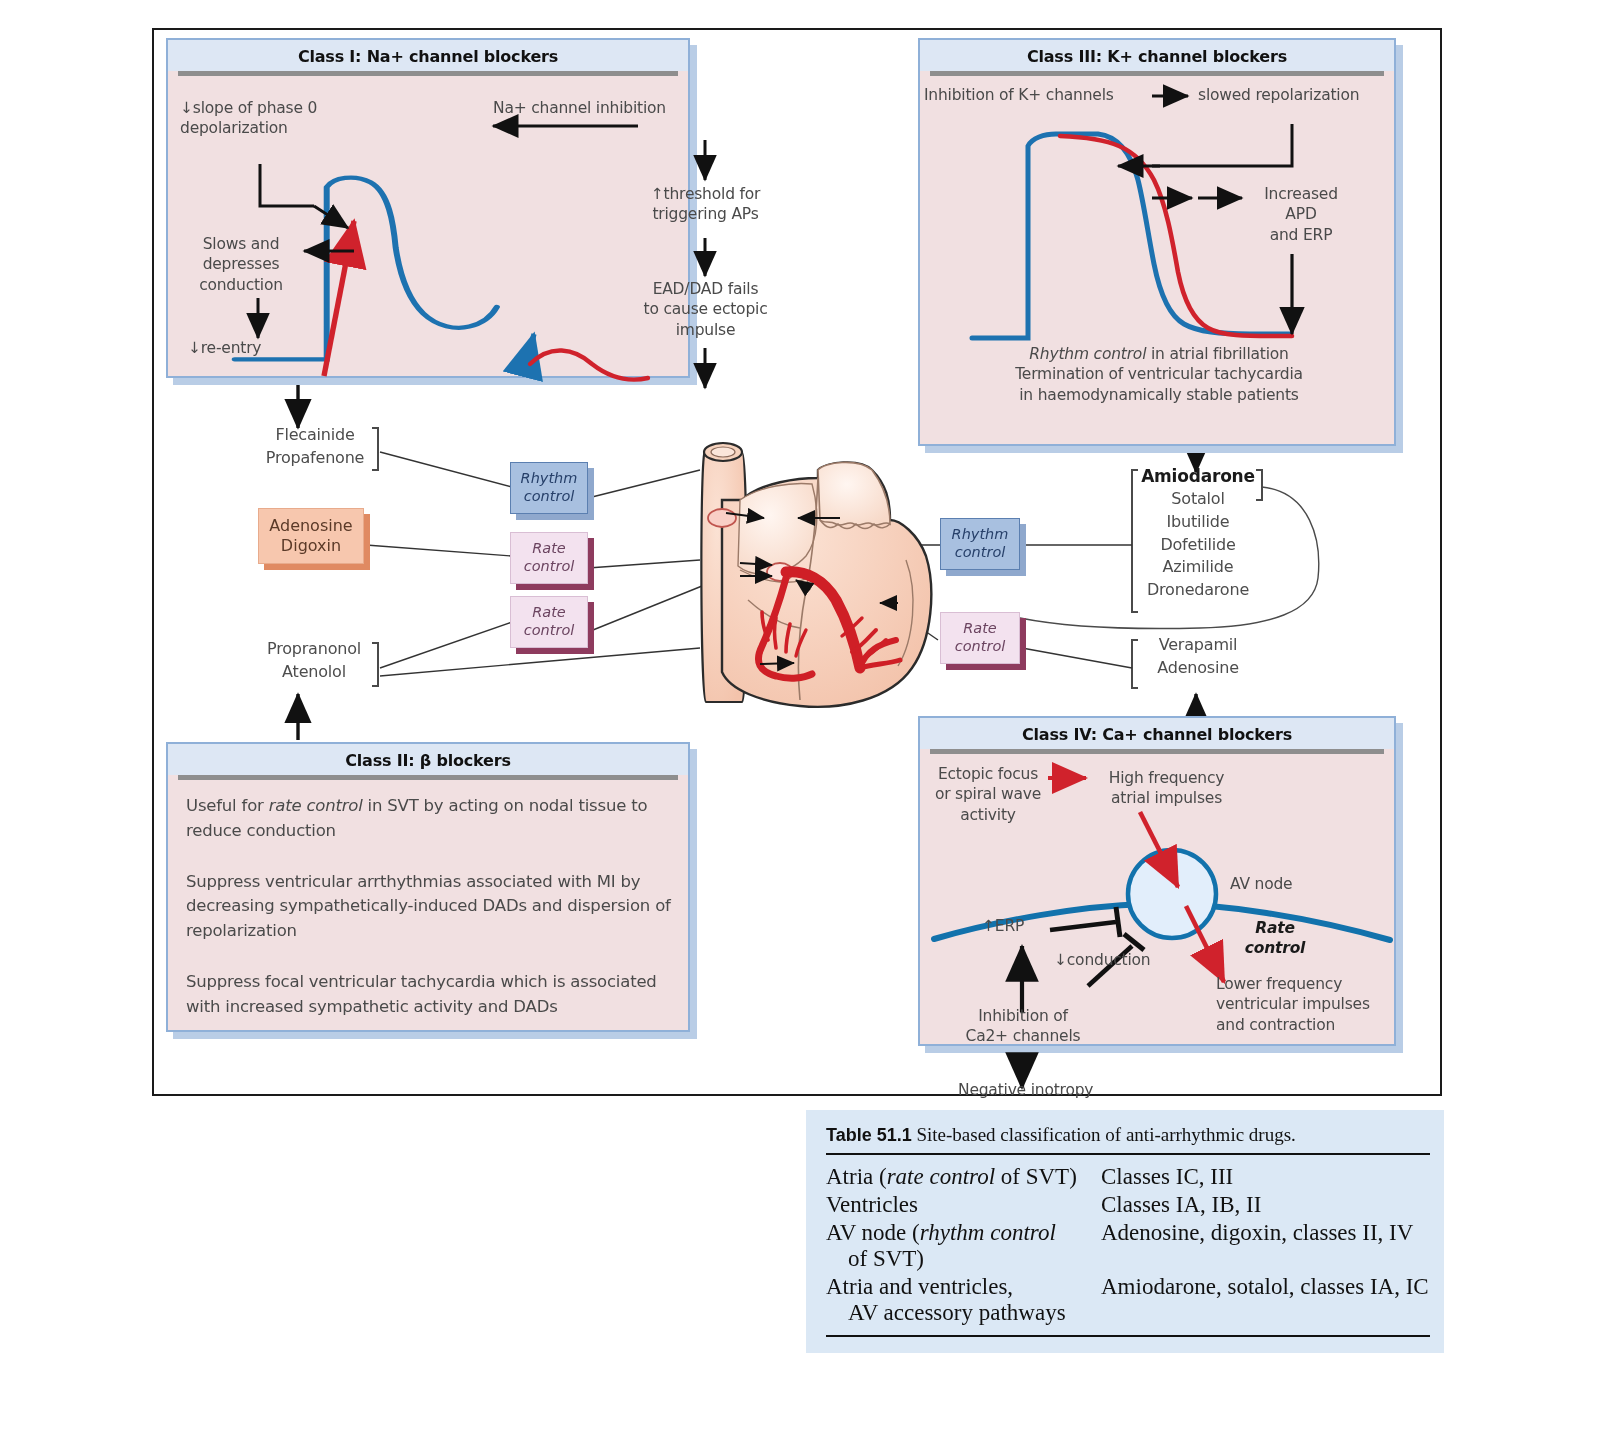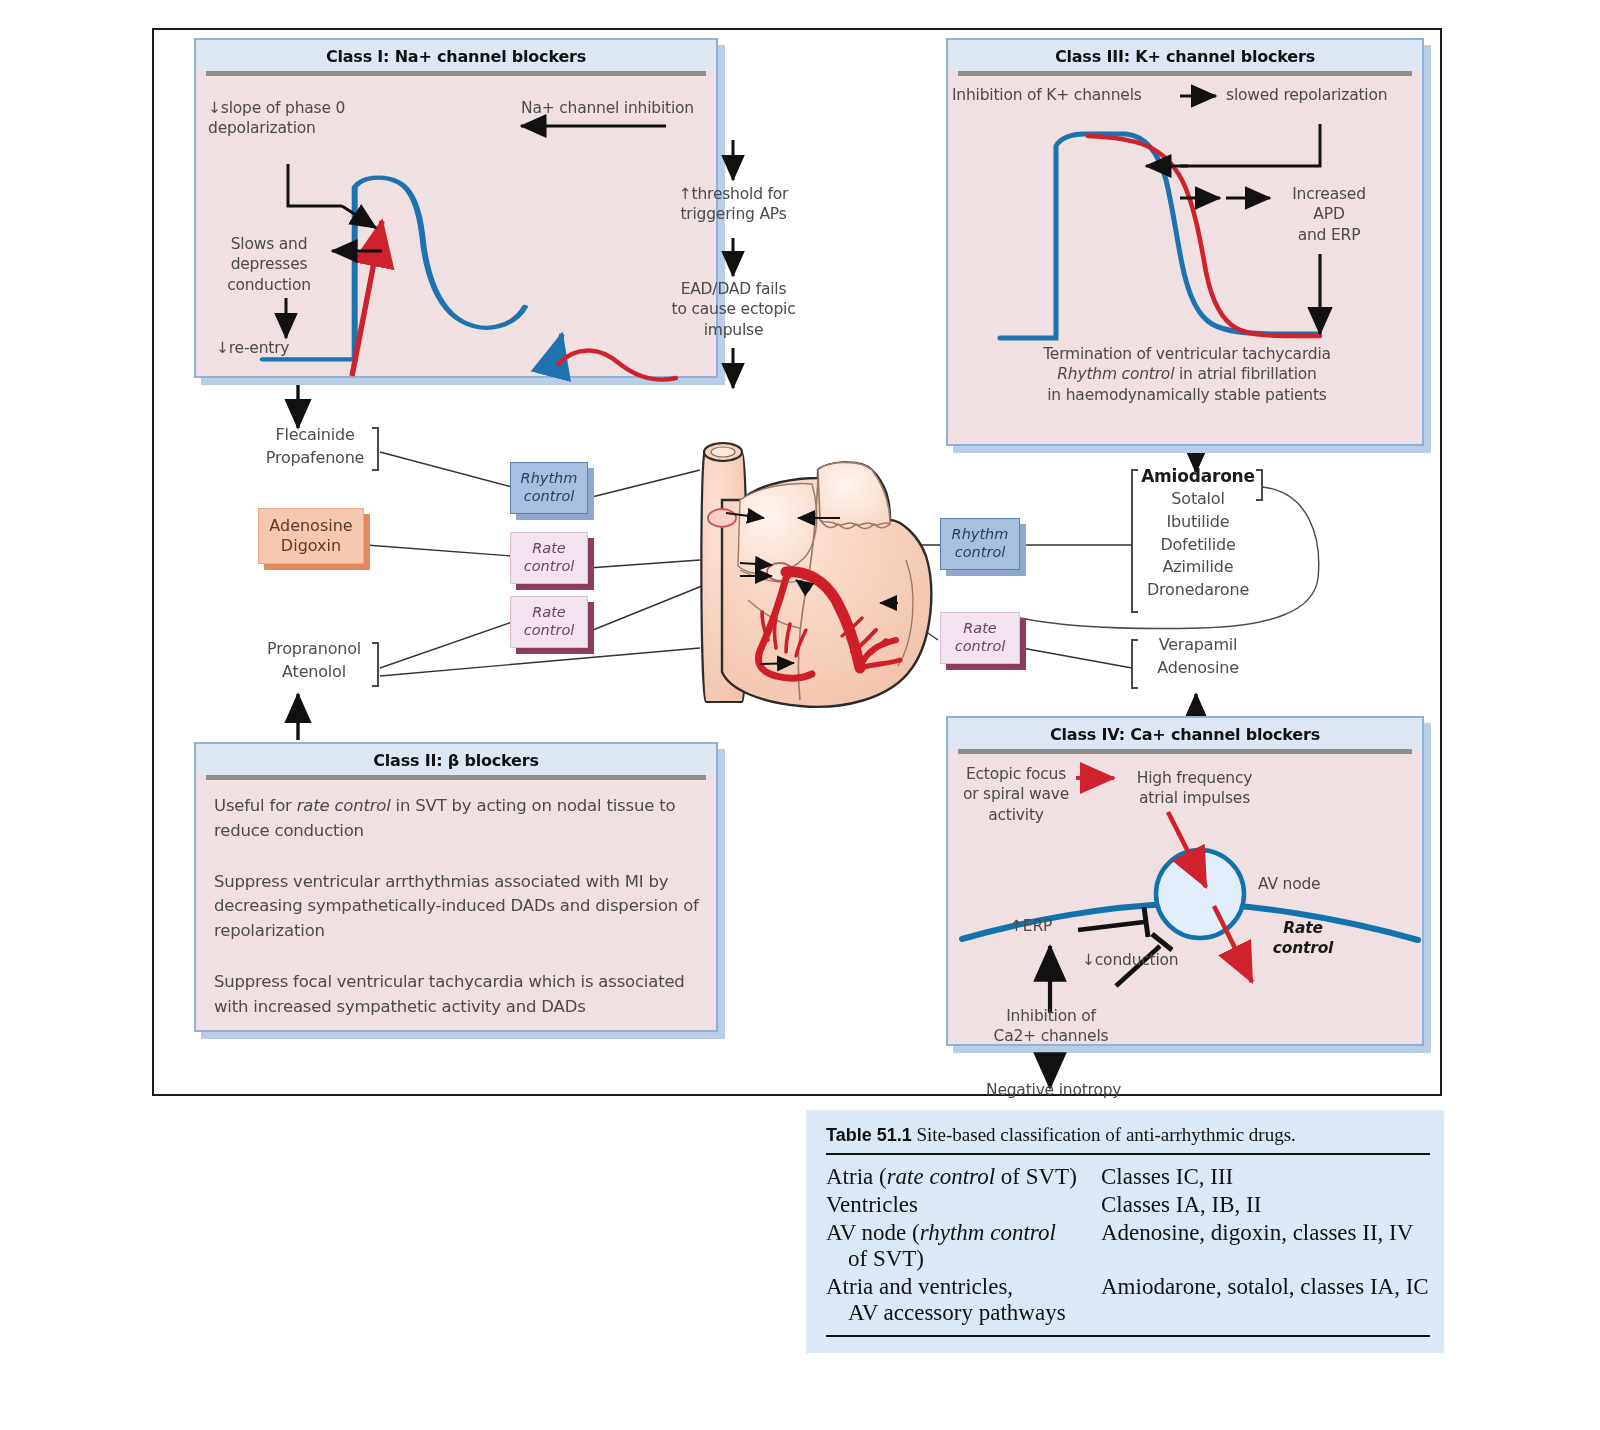--- a/index.html
+++ b/index.html
@@ -7,21 +7,21 @@
        font-family:"Liberation Sans",sans-serif;overflow:hidden;}
 
   .abs{position:absolute;}
 
   
   #outer-frame{left:152px;top:28px;width:1290px;height:1068px;
                border:2px solid #1a1a1a;background:#ffffff;box-sizing:border-box;}
 
   
   .panel{box-sizing:border-box;border:2px solid #8fb0d8;
-         box-shadow:7px 7px 0 0 #b9cde6;background:#f1e0e1;margin-left:28px;}
+         box-shadow:7px 7px 0 0 #b9cde6;background:#f1e0e1;}
   .panel .phead{background:#dde7f4;text-align:center;
                 font-size:16px;color:#111;padding:7px 0 5px 0;
                 font-family:"DejaVu Sans",sans-serif;font-weight:600;
                 letter-spacing:-0.2px;}
   .panel .prule{height:5px;background:#8e8e8e;margin:0 10px 0 10px;}
   .panel .pbody{position:relative;width:100%;height:calc(100% - 36px);}
 
   #panel-class1{left:166px;top:38px;width:524px;height:340px;}
   #panel-class3{left:918px;top:38px;width:478px;height:408px;}
   #panel-class2{left:166px;top:742px;width:524px;height:290px;}
@@ -259,24 +259,24 @@
       <line x1="232" y1="20" x2="268" y2="20" stroke="#111" stroke-width="3" marker-end="url(#ah-blk)"></line>
     </svg>
 
     <div class="tb hw" style="left:4px;top:9px;width:220px;">Inhibition of K+ channels</div>
     <div class="tb hw" style="left:278px;top:9px;width:200px;">slowed repolarization</div>
     <div class="tb hw ctr" style="left:316px;top:108px;width:130px;white-space:pre-line;">Increased
 APD
 and ERP</div>
 
     <div class="tb hw ctr" style="left:12px;top:268px;width:454px;">
-      <div>Termination of ventricular tachycardia</div>
       <div>
         <i>Rhythm control</i><span> in atrial fibrillation</span>
       </div>
+      <div>Termination of ventricular tachycardia</div>
       <div>in haemodynamically stable patients</div>
     </div>
   </div>
 </div>
 
 <div class="abs panel" id="panel-class2">
   <div class="phead">Class II: β blockers</div>
   <div class="prule"></div>
   <div class="pbody">
     <div id="class2-text" class="hw" style="font-size:16.5px;line-height:1.5;">
@@ -320,20 +320,23 @@
     <div class="tb hw ctr" style="left:164px;top:14px;width:165px;white-space:pre-line;">High frequency
 atrial impulses</div>
     <div class="tb hw" style="left:310px;top:120px;width:110px;">AV node</div>
     <div class="tb hw hw-dark ctr" style="left:300px;top:164px;width:110px;white-space:pre-line;font-style:italic;font-weight:700;color:#1a1a1a;">Rate
 control</div>
     <div class="tb hw" style="left:62px;top:162px;width:70px;">↑ERP</div>
     <div class="tb hw" style="left:134px;top:196px;width:140px;">↓conduction</div>
     <div class="tb hw ctr" style="left:38px;top:252px;width:130px;white-space:pre-line;">Inhibition of
 Ca2+ channels</div>
     <div class="tb hw" style="left:38px;top:326px;width:200px;">Negative inotropy</div>
+    <div class="tb hw" style="left:296px;top:220px;width:180px;white-space:pre-line;">Lower frequency
+ventricular impulses
+and contraction</div>
   </div>
 </div>
 
 <div class="abs druglist" style="left:250px;top:424px;width:130px;text-align:center;">
   <div>Flecainide</div>
   <div>Propafenone</div>
 </div>
 
 <div class="abs ctlbox adeno" style="left:258px;top:508px;width:106px;height:56px;">
   <div>Adenosine</div>

